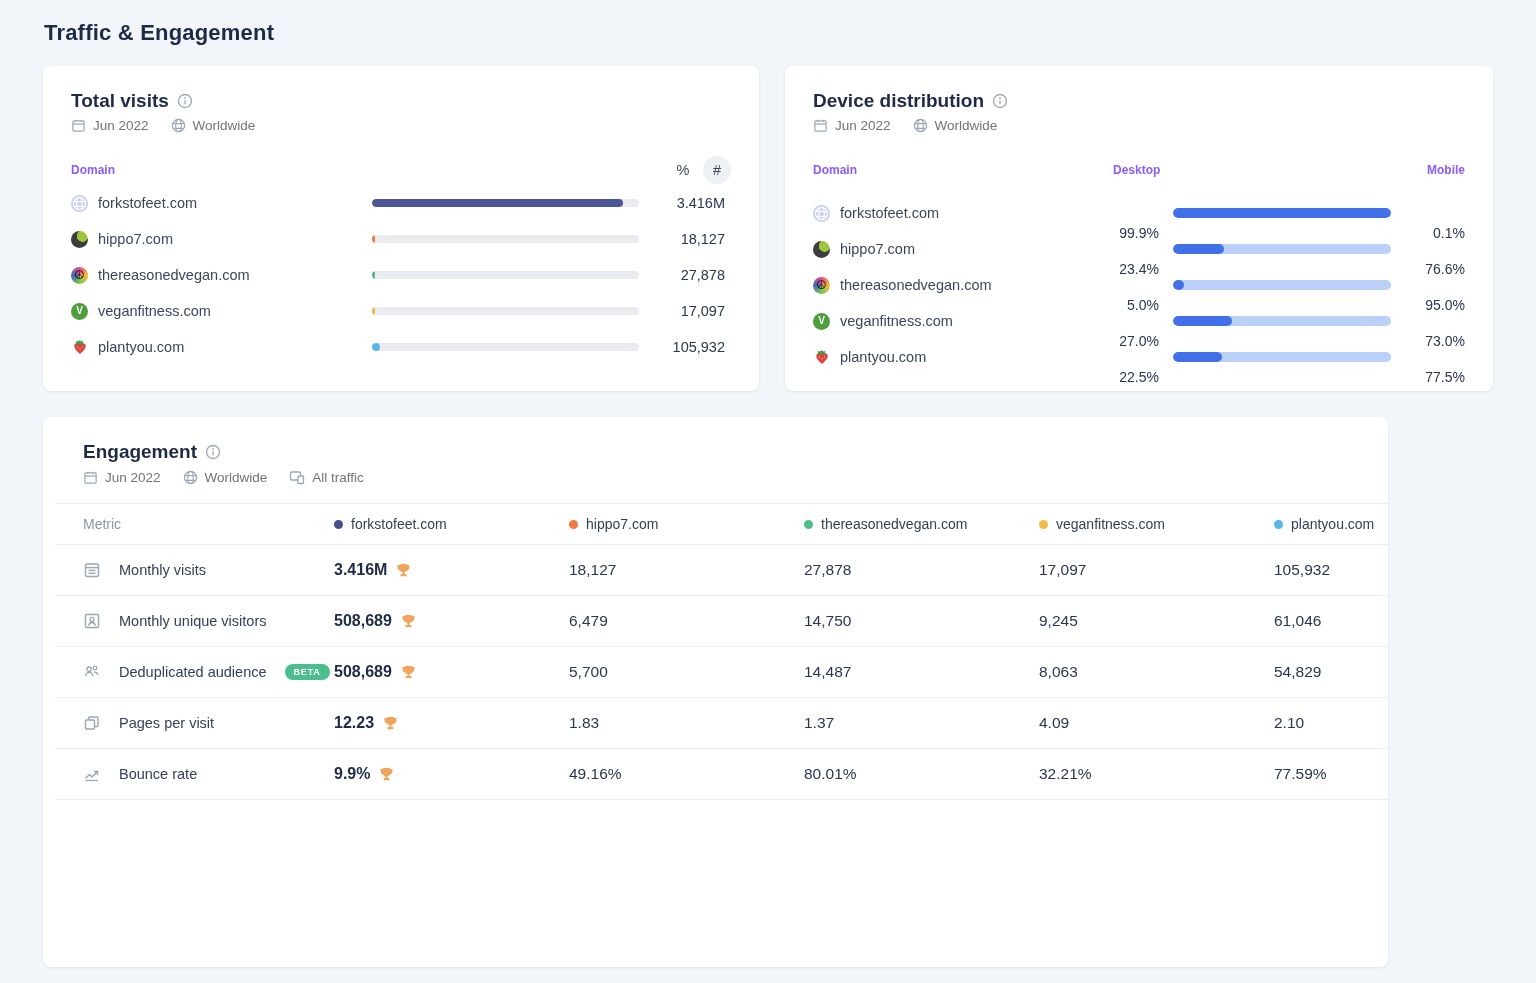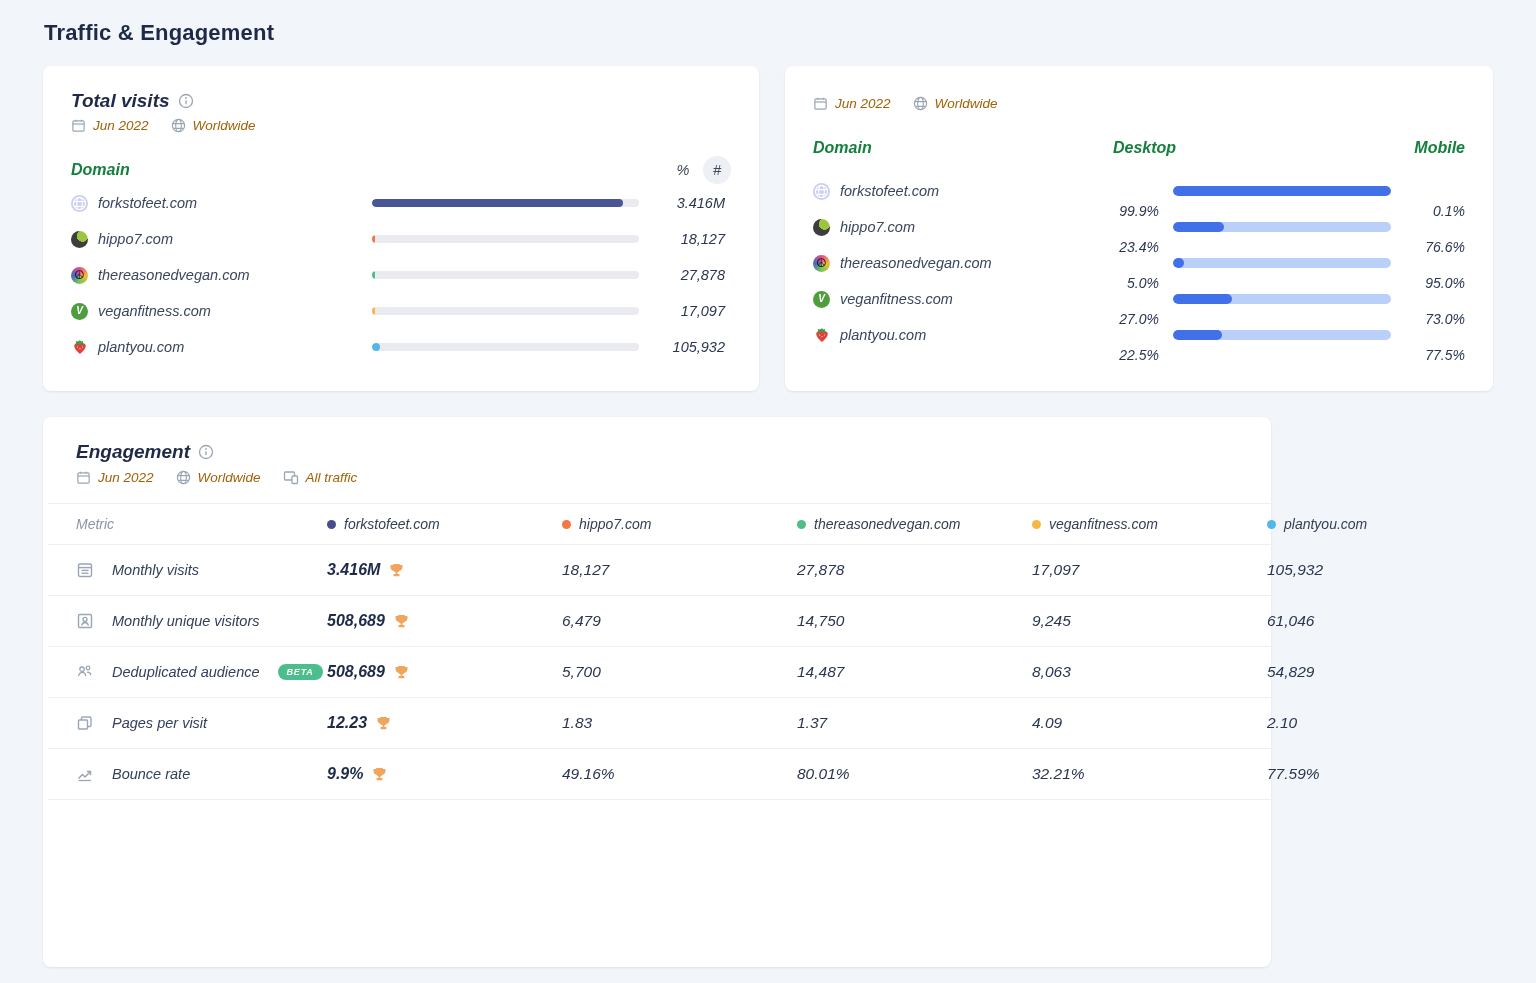--- a/index.html
+++ b/index.html
@@ -10,36 +10,35 @@
     color:#2A3550;
     overflow:hidden;
   }
   .page { padding:16px 43px 16px 43px; }
   .page-title { font-size:22px; font-weight:700; color:#1E2A47; margin:4px 0 20px 1px; letter-spacing:.2px; }
 
   .cards-row { display:flex; gap:26px; }
   .card {
     background:#fff; border-radius:8px;
     box-shadow:0 1px 3px rgba(30,42,71,.06), 0 1px 2px rgba(30,42,71,.04);
-    font-style:italic;
   }
   .card-top { width:716px; height:325px; padding:24px 28px; }
   .card-top2 { width:708px; height:325px; padding:24px 28px; }
-  .card-wide { width:1228px; height:550px; margin-top:26px; padding:24px 0 0 5px; }
+  .card-wide { width:1345px; height:550px; margin-top:26px; padding:24px 0 0 12px; }
 
   .card-title-row { display:flex; align-items:center; gap:8px; }
   .card-title { font-size:19px; font-weight:700; color:#1E2A47; }
-  .sub-row { display:flex; align-items:center; gap:7px; margin-top:6px; font-size:13.5px; color:#a16207; }
+  .sub-row { display:flex; align-items:center; gap:7px; margin-top:6px; font-size:13.5px; color:#737373; }
   .sub-sep { width:8px; }
   .gicon { display:inline-flex; align-items:center; color:#9AA6B5; }
   .gicon svg { display:block; }
 
   
   .tv-header { display:grid; grid-template-columns:1fr 80px; align-items:center; margin-top:22px; height:30px; }
-  .col-h { font-size:16px; font-weight:700; color:#15803d; }
+  .col-h { font-size:12px; font-weight:700; color:#8b5cf6; }
   .tv-toggle { display:flex; align-items:center; justify-content:flex-end; gap:6px; }
   .tgl { width:28px; height:28px; display:flex; align-items:center; justify-content:center;
          font-size:14.5px; color:#3C4858; border-radius:50%; cursor:pointer; }
   .tgl.active { background:#EDF0F4; font-weight:400; }
   .tv-row { display:grid; grid-template-columns:1fr 267px 92px; align-items:center; height:36px; }
   .domain-cell { display:flex; align-items:center; gap:10px; }
   .favicon { width:17px; height:17px; border-radius:50%; flex:0 0 auto; display:flex; align-items:center; justify-content:center; overflow:hidden; }
   .domain-name { font-size:14.5px; color:#3A465C; }
   .bar-track { height:8px; background:#E9EBF0; border-radius:4px; position:relative; overflow:hidden; }
   .bar-fill { position:absolute; left:0; top:0; bottom:0; border-radius:4px; min-width:3px; }
@@ -241,20 +240,28 @@
           <span class="domain-name">plantyou.com</span>
         </div>
         <div class="bar-track">
             <div class="bar-fill" style="width: 3%; background-color: rgb(85, 183, 232);"></div>
           </div>
         <div class="tv-val">105,932</div>
       </div>
     </div>
 
     <div class="card card-top2">
+      <div class="card-title-row">
+        <span class="card-title">Device distribution</span>
+        <span class="gicon">
+            <svg width="16" height="16" viewBox="0 0 16 16">
+              <use href="#i-info"></use>
+            </svg>
+          </span>
+      </div>
       <div class="sub-row">
         <span class="gicon">
             <svg width="15" height="15" viewBox="0 0 16 16">
               <use href="#i-cal"></use>
             </svg>
           </span>
         <span>Jun 2022</span>
         <span class="sub-sep"></span>
         <span class="gicon">
             <svg width="15" height="15" viewBox="0 0 16 16">

